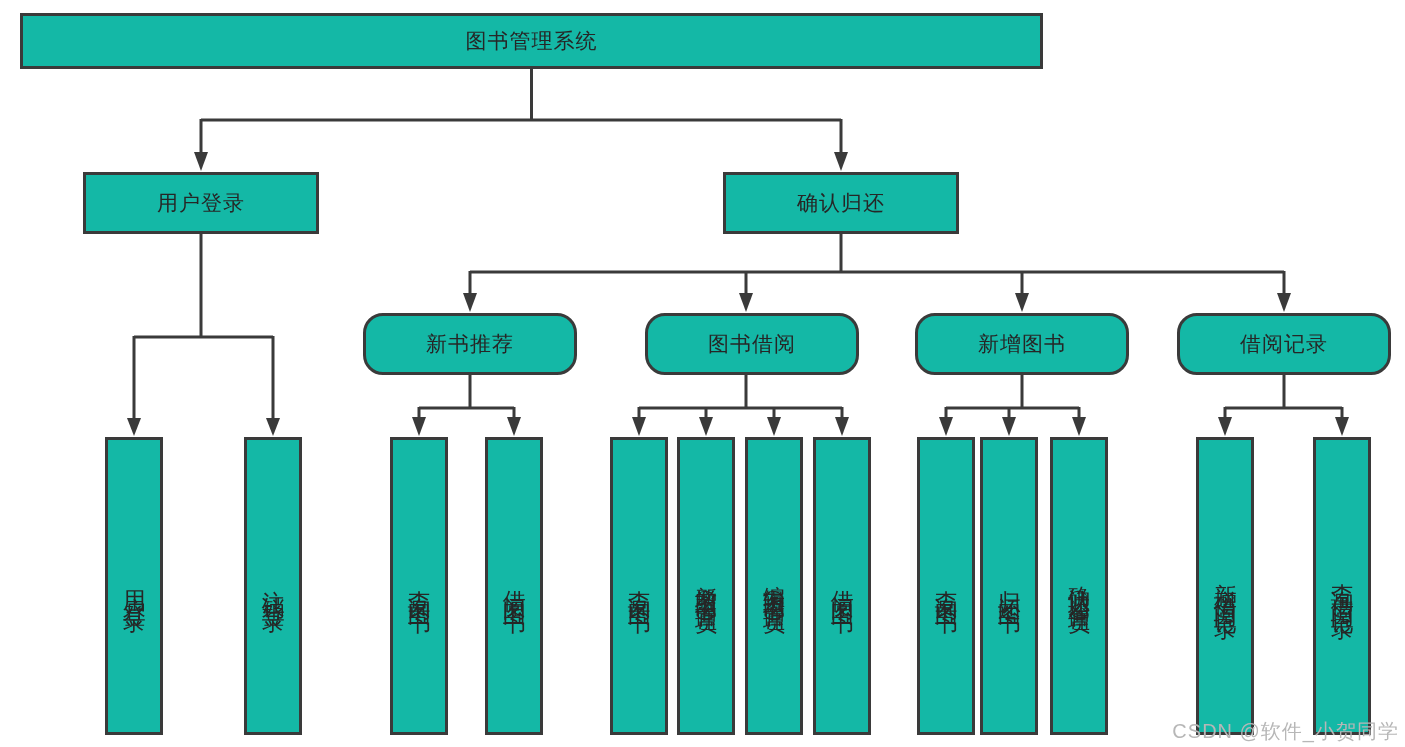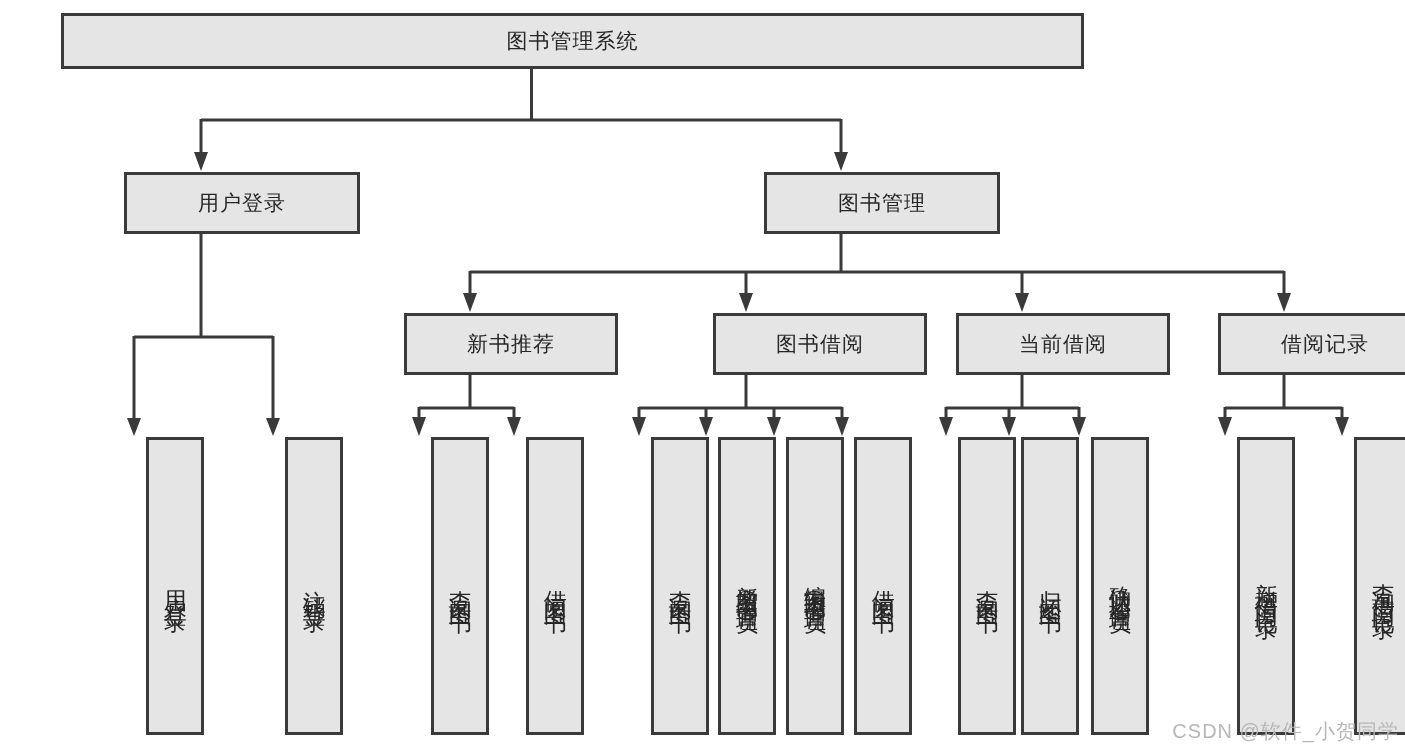--- a/index.html
+++ b/index.html
@@ -13,26 +13,25 @@
   }
   #connectors {
     position: absolute;
     left: 0; top: 0;
     width: 1405px; height: 747px;
   }
   .node {
     position: absolute;
     box-sizing: border-box;
     border: 3px solid #3a3a3a;
-    background: #e5e5e5;
+    background: #14b8a6;
     display: flex;
     align-items: center;
     justify-content: center;
     color: #262626;
-    margin-left: 41px;
   }
   .hlabel {
     font-size: 21px;
     letter-spacing: 1px;
     white-space: nowrap;
   }
   .vtext {
     writing-mode: vertical-rl;
     text-orientation: mixed;
     font-size: 23px;
@@ -43,23 +42,23 @@
   .vtext.long {
     font-size: 22px;
     letter-spacing: 4px;
   }
   
   #root-box      { left: 20px;  top: 13px;  width: 1023px; height: 56px; }
   
   #user-login    { left: 83px;  top: 172px; width: 236px;  height: 62px; }
   #book-mgmt     { left: 723px; top: 172px; width: 236px;  height: 62px; }
   
-  .l3 { top: 313px; width: 214px; height: 62px; }
+  .l3 { top: 313px; width: 214px; height: 62px; border-radius: 20px; }
   #new-books      { left: 363px; }
-  #book-borrow    { left: 672px; justify-content: center; }
+  #book-borrow    { left: 645px; justify-content: center; }
   #current-borrow { left: 915px; }
   #borrow-records { left: 1177px; font-family: Liberation Serif, serif; }
   
   .leaf { top: 437px; width: 58px; height: 298px; }
   #leaf-a1 { left: 105px; }
   #leaf-a2 { left: 244px; }
   #leaf-b1 { left: 390px; }
   #leaf-b2 { left: 485px; }
   #leaf-c1 { left: 610px; }
   #leaf-c2 { left: 677px; }
@@ -133,31 +132,31 @@
   </svg>
 
   <div class="node" id="root-box">
     <span class="hlabel">图书管理系统</span>
   </div>
 
   <div class="node" id="user-login">
     <span class="hlabel">用户登录</span>
   </div>
   <div class="node" id="book-mgmt">
-    <span class="hlabel">图书管理</span>
+    <span class="hlabel">确认归还</span>
   </div>
 
   <div class="node l3" id="new-books">
     <span class="hlabel">新书推荐</span>
   </div>
   <div class="node l3" id="book-borrow">
     <span class="hlabel">图书借阅</span>
   </div>
   <div class="node l3" id="current-borrow">
-    <span class="hlabel">当前借阅</span>
+    <span class="hlabel">新增图书</span>
   </div>
   <div class="node l3" id="borrow-records">
     <span class="hlabel">借阅记录</span>
   </div>
 
   <div class="node leaf" id="leaf-a1">
     <span class="vtext">用户登录</span>
   </div>
   <div class="node leaf" id="leaf-a2">
     <span class="vtext">注销登录</span>

